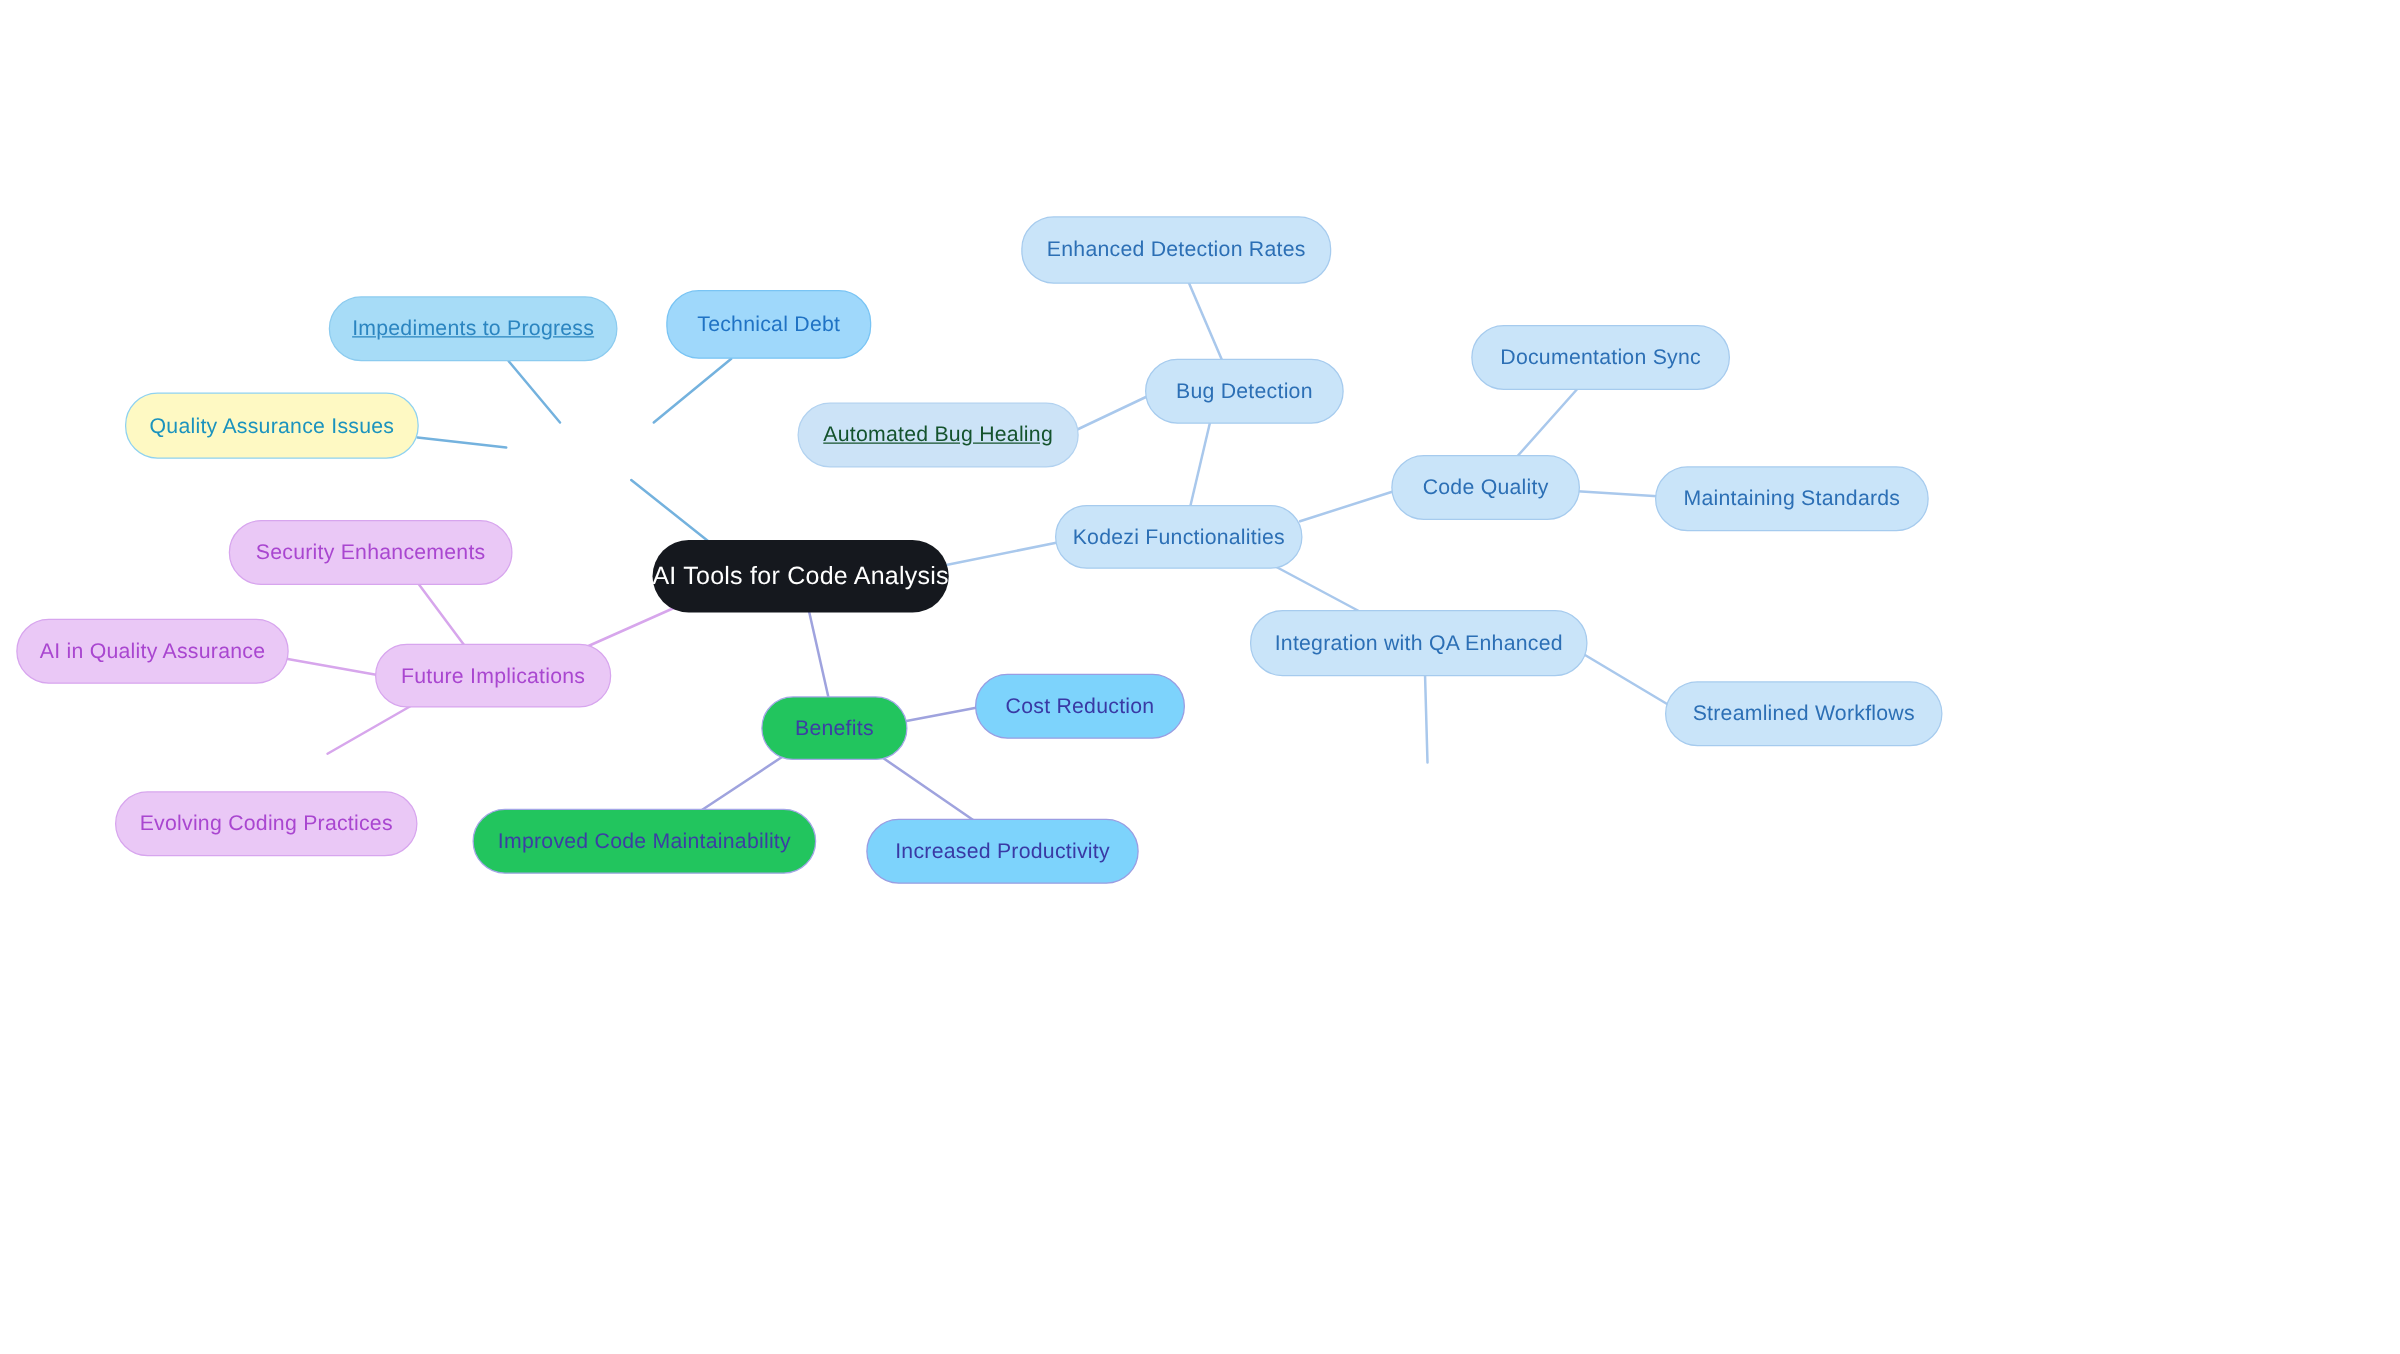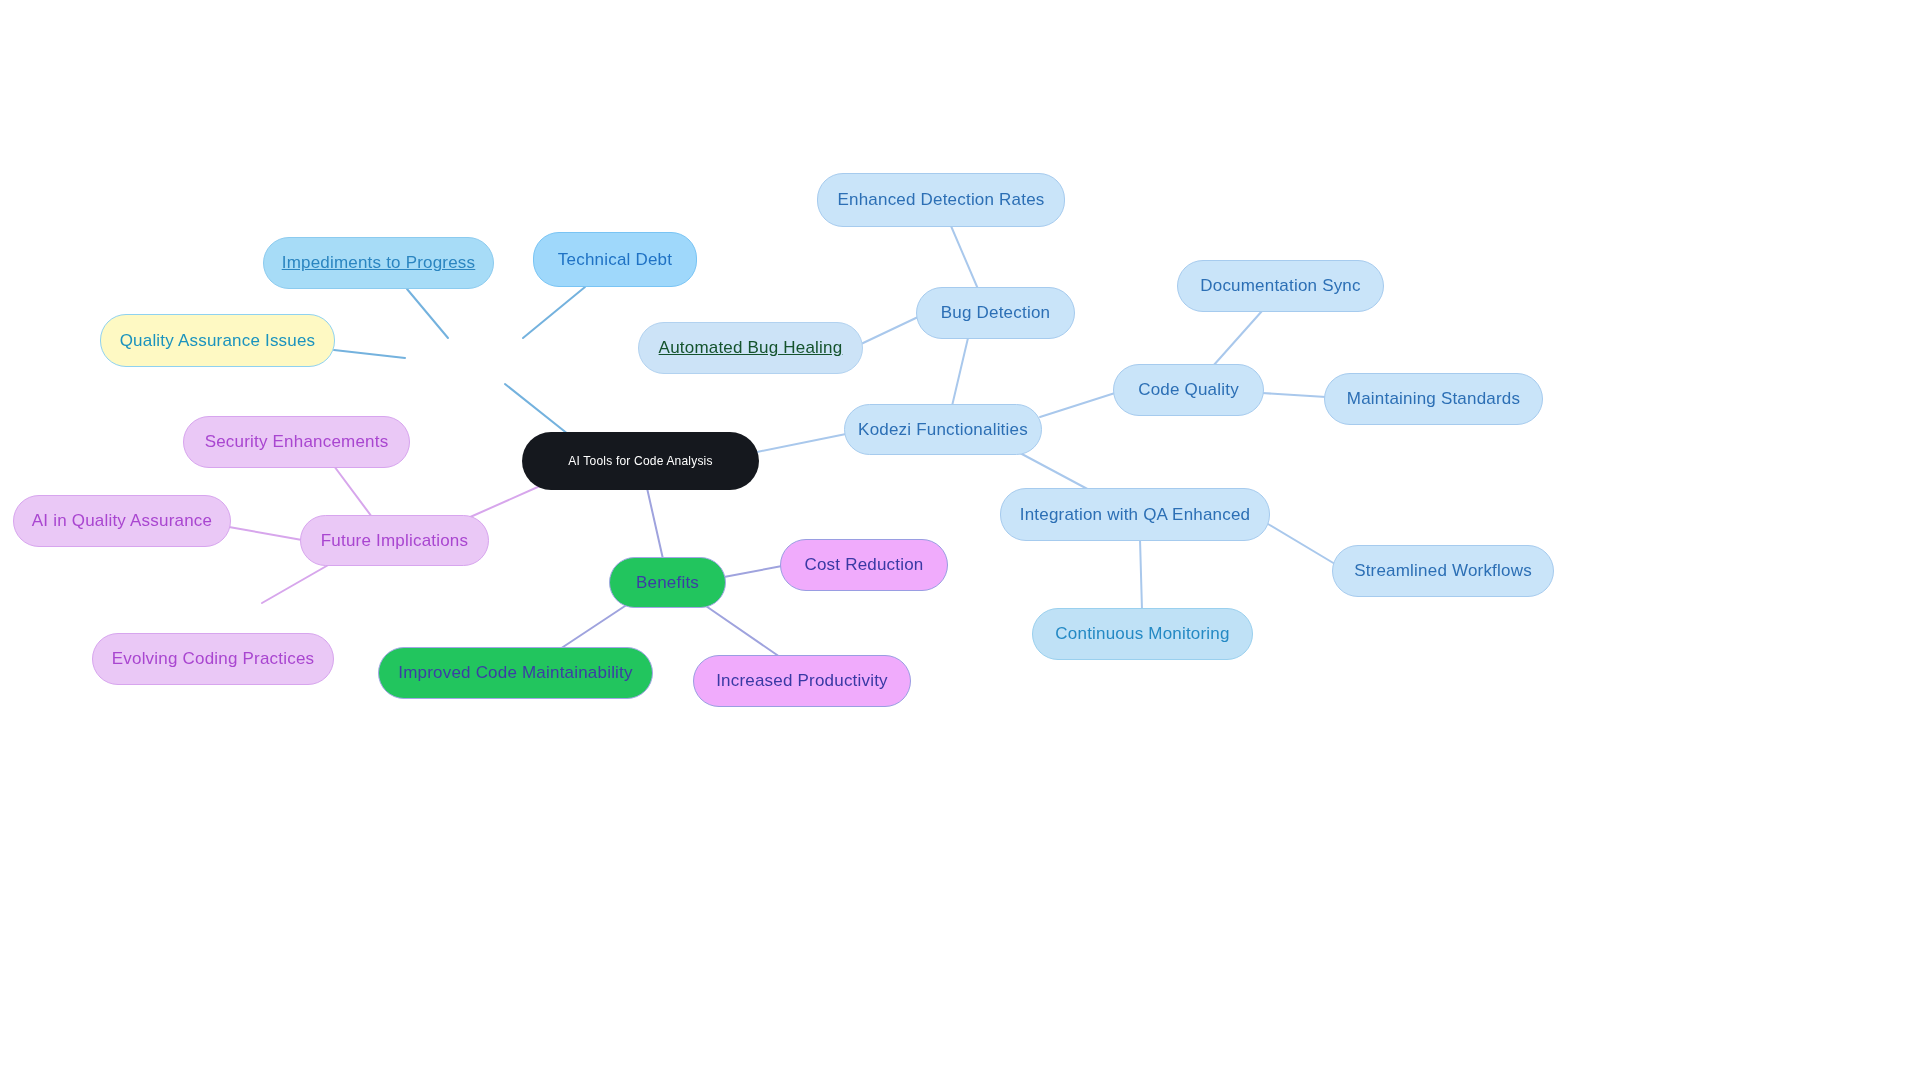--- a/index.html
+++ b/index.html
@@ -42,35 +42,35 @@
     font-size: 17px;
     letter-spacing: 0.2px;
     white-space: nowrap;
     cursor: pointer;
     border: 1.5px solid transparent;
   }
   .central {
     background: #15181e;
     color: #ffffff;
     border-radius: 29px;
-    font-size: 12px;
+    font-size: 20px;
     border: none;
     z-index: 3;
   }
   
   .cc      { background: #a7dcf7; border-color: #8ccbef; color: #2b85c0; text-decoration: underline; }
   .cc-tech { background: #9fd8fb; border-color: #79c4f4; color: #1f72c4; }
   .cc-qa   { background: #fef9c3; border-color: #8fd2f0; color: #1b93be; }
   
   .kz      { background: #c9e4f9; border-color: #a6cbee; color: #2c6fb5; }
   .kz-lt   { background: #cce3f7; border-color: #b2d2f0; color: #14532d; text-decoration: underline; }
   .kz-cy   { background: #bfe1f6; border-color: #9ad0ee; color: #2489c4; }
   
   .bf      { background: #22c55e; border-color: #a3a6e6; color: #3c3ea4; }
-  .bf-dk   { background: #f0abfc; border-color: #9a9de2; color: #3939a4; }
+  .bf-dk   { background: #7dd3fc; border-color: #9a9de2; color: #3939a4; }
   
   .fu      { background: #eac8f6; border-color: #d7a5ee; color: #a946d0; }
 </style>
 </head>
 <body>
 
 <div class="canvas">
 
   <svg class="edges" viewBox="0 0 1920 1083">
 
@@ -109,21 +109,20 @@
 
   <div class="node kz" style="left:844px; top:404px; width:198px; height:51px;">Kodezi Functionalities</div>
   <div class="node kz" style="left:916px; top:287px; width:159px; height:52px;">Bug Detection</div>
   <div class="node kz" style="left:817px; top:173px; width:248px; height:54px;">Enhanced Detection Rates</div>
   <div class="node kz-lt" style="left:638px; top:322px; width:225px; height:52px;">Automated Bug Healing</div>
   <div class="node kz" style="left:1113px; top:364px; width:151px; height:52px;">Code Quality</div>
   <div class="node kz" style="left:1177px; top:260px; width:207px; height:52px;">Documentation Sync</div>
   <div class="node kz" style="left:1324px; top:373px; width:219px; height:52px;">Maintaining Standards</div>
   <div class="node kz" style="left:1000px; top:488px; width:270px; height:53px;">Integration with QA Enhanced</div>
   <div class="node kz" style="left:1332px; top:545px; width:222px; height:52px;">Streamlined Workflows</div>
-  <div class="node kz-cy" style="left:1032px; top:608px; width:221px; height:52px;">Continuous Monitoring</div>
 
   <div class="node bf" style="left:609px; top:557px; width:117px; height:51px;">Benefits</div>
   <div class="node bf-dk" style="left:780px; top:539px; width:168px; height:52px;">Cost Reduction</div>
   <div class="node bf-dk" style="left:693px; top:655px; width:218px; height:52px;">Increased Productivity</div>
   <div class="node bf" style="left:378px; top:647px; width:275px; height:52px;">Improved Code Maintainability</div>
 
   <div class="node fu" style="left:300px; top:515px; width:189px; height:51px;">Future Implications</div>
   <div class="node fu" style="left:183px; top:416px; width:227px; height:52px;">Security Enhancements</div>
   <div class="node fu" style="left:13px; top:495px; width:218px; height:52px;">AI in Quality Assurance</div>
   <div class="node fu" style="left:92px; top:601px; width:242px; height:52px;margin-top:32px;">Evolving Coding Practices</div>

